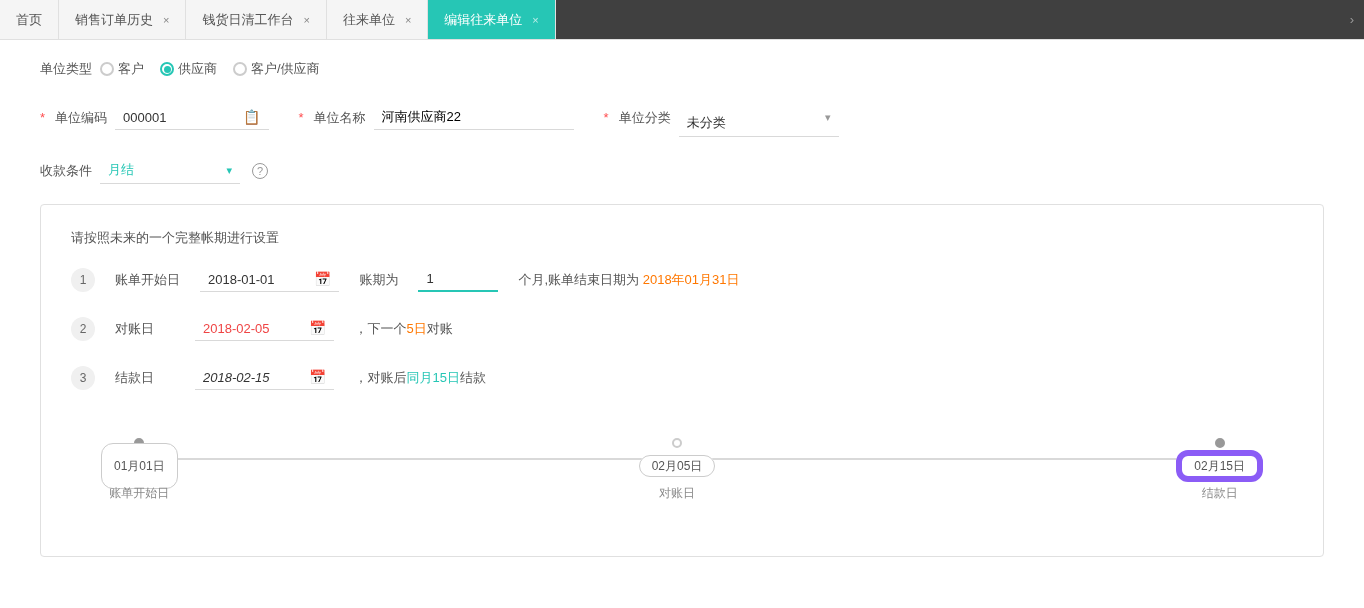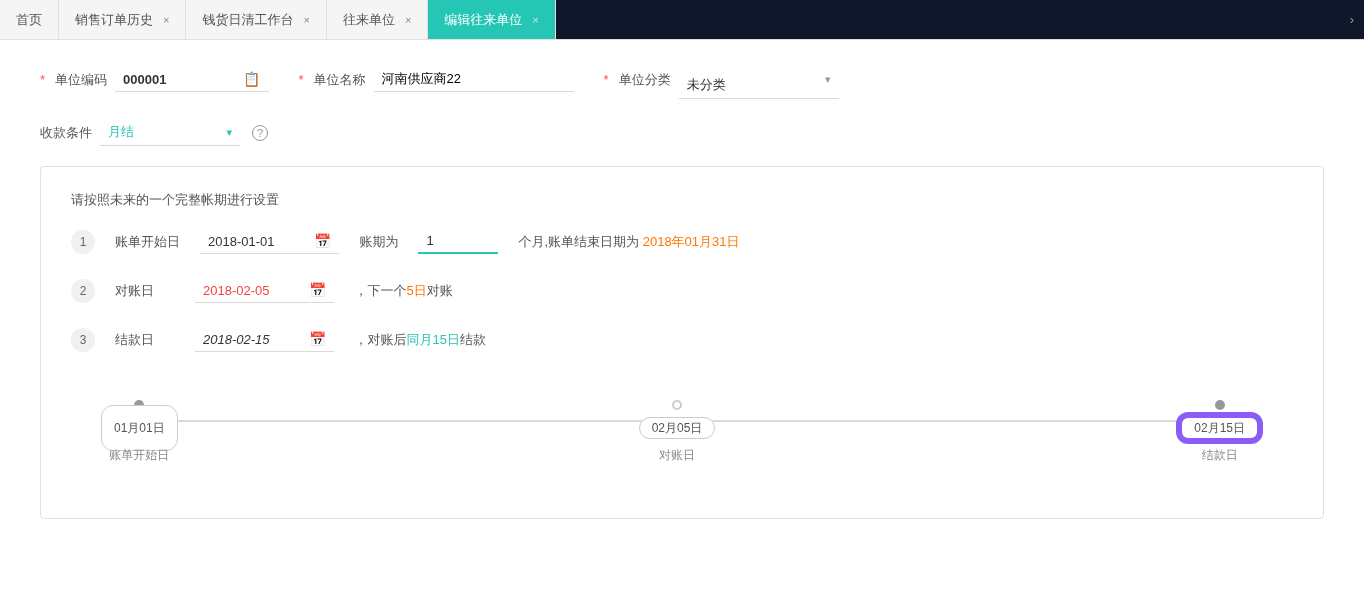--- a/index.html
+++ b/index.html
@@ -2,21 +2,21 @@
 <html><head>
   <meta charset="utf-8">
   <style>
     * { box-sizing: border-box; margin: 0; padding: 0; }
     body { font-family: 'Microsoft YaHei', Arial, sans-serif; font-size: 13px; color: #333; background: #f5f5f5; overflow-x: hidden; }
     
     
     .tab-bar {
       display: flex;
       align-items: stretch;
-      background: #0f172a;
+      background: #404040;
       border-bottom: 1px solid #e0e0e0;
       height: 40px;
       padding-left: 0;
     }
     .tab-item {
       display: flex;
       align-items: center;
       padding: 0 16px;
       cursor: pointer;
       font-size: 13px;
@@ -113,21 +113,20 @@
       border-bottom: 1px solid #d9d9d9;
       padding: 4px 8px;
     }
     .input-with-icon input {
       border: none;
       outline: none;
       font-size: 13px;
       color: #333;
       background: transparent;
       width: 120px;
-      font-weight: bold;
     }
     .calendar-icon {
       color: #26c6b5;
       cursor: pointer;
       font-size: 14px;
     }
     .select-field {
       display: flex;
       align-items: center;
       border-bottom: 1px solid #d9d9d9;
@@ -271,20 +270,39 @@
   </div>
   <div class="tab-item active">
     <span>编辑往来单位</span>
     <span class="tab-close">×</span>
   </div>
   <div class="tab-arrow">›</div>
 </div>
 
 <div class="main-content">
 
+  <div class="form-row">
+    <div class="form-field">
+      <span class="form-label">单位类型</span>
+      <div class="radio-group">
+        <label class="radio-item">
+          <span class="radio-circle"></span>
+          <span>客户</span>
+        </label>
+        <label class="radio-item">
+          <span class="radio-circle checked"></span>
+          <span>供应商</span>
+        </label>
+        <label class="radio-item">
+          <span class="radio-circle"></span>
+          <span>客户/供应商</span>
+        </label>
+      </div>
+    </div>
+  </div>
 
   <div class="form-row">
     <div class="form-field">
       <span class="required-star">*</span>
       <span class="form-label">单位编码</span>
       <div class="input-with-icon">
         <input type="text" class="" style="width: 120px; border: none; outline: none; font-size: 13px; color: rgb(51, 51, 51); background: transparent;" value="000001">
         <span class="calendar-icon">📋</span>
       </div>
     </div>

